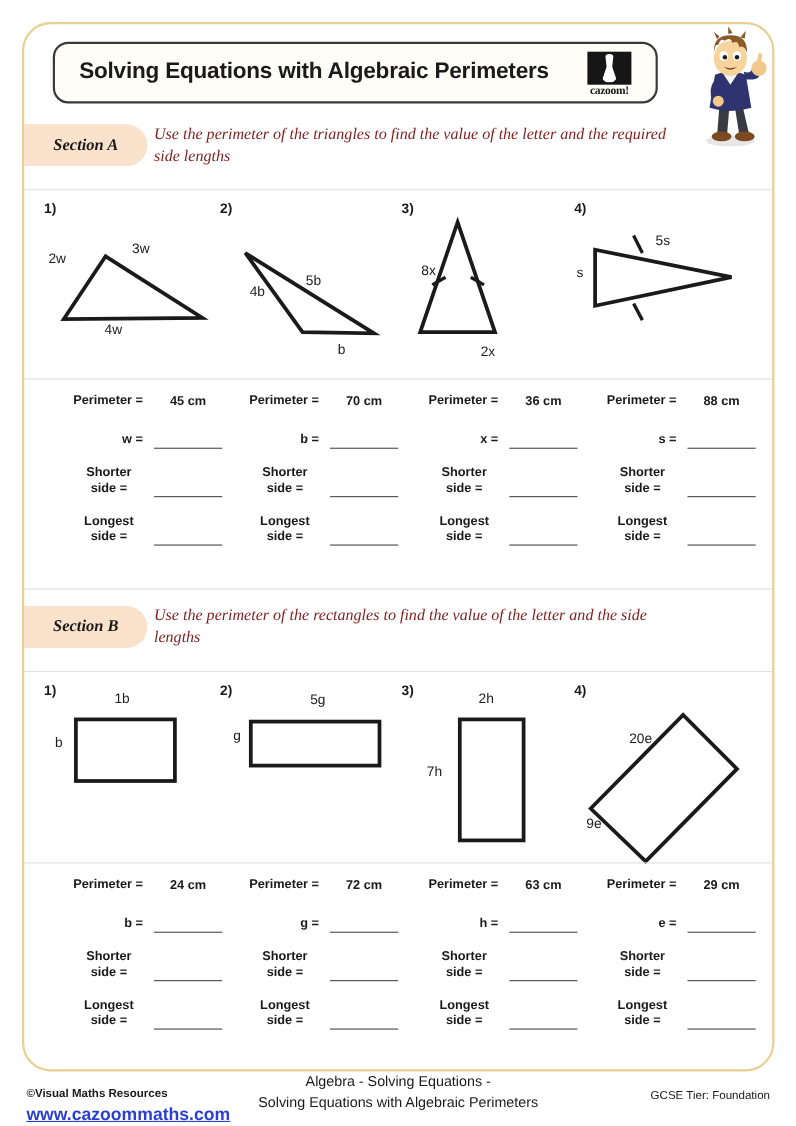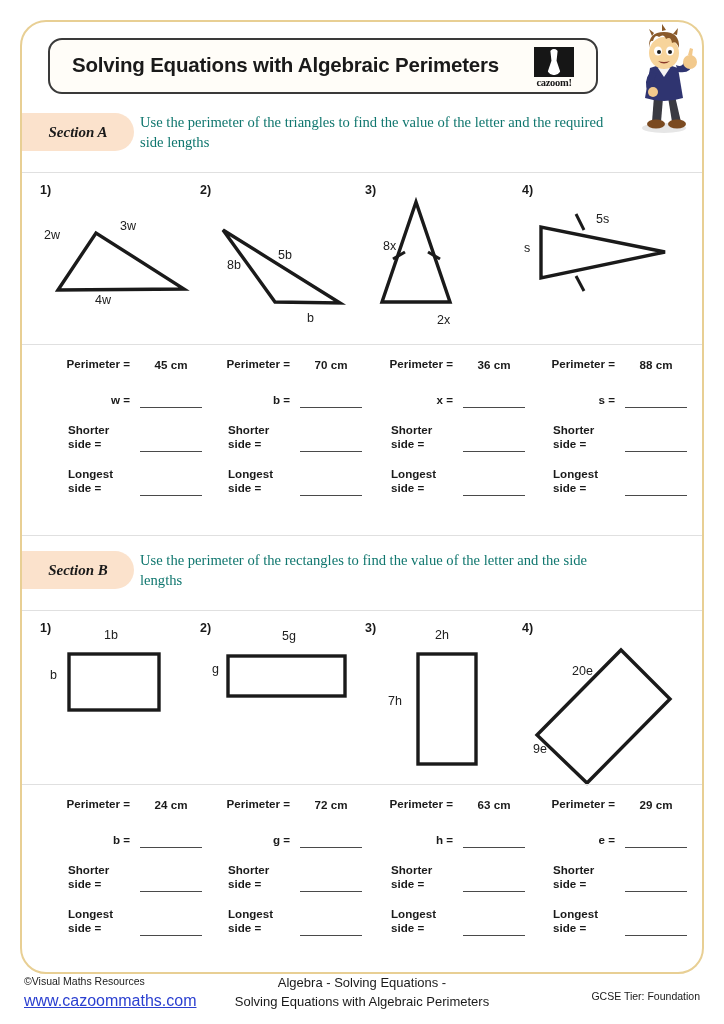--- a/index.html
+++ b/index.html
@@ -108,23 +108,24 @@
     font-weight: bold;
     font-style: italic;
     font-size: 15px;
     color: #1a1a1a;
   }
   .section-instruction {
     position: absolute;
     left: 140px;
     width: 470px;
     font-family: "Liberation Serif", serif;
+    font-style: italic;
     font-size: 14.6px;
     line-height: 1.35;
-    color: #0f766e;
+    color: #7f1d1d;
   }
 
   
   .divider {
     position: absolute;
     left: 22px;
     width: 680px;
     border-top: 1px solid #e0e0e0;
   }
 
@@ -148,39 +149,39 @@
   .ans-col { position: absolute; width: 162px; }
   .ans-row {
     position: relative;
     display: flex;
     align-items: flex-end;
     justify-content: flex-end;
     font-size: 11.6px;
     font-weight: bold;
     color: #1a1a1a;
   }
-  .ans-lbl { text-align: left; line-height: 1.25; white-space: nowrap; }
+  .ans-lbl { text-align: center; line-height: 1.25; white-space: nowrap; }
   .ans-lbl.two-line { white-space: normal; width: 62px; }
   .ans-val {
     margin-left: 10px;
     width: 62px;
     text-align: center;
     font-weight: bold;
     font-size: 11.6px;
   }
   .ans-blank {
     margin-left: 10px;
     width: 62px;
     border-bottom: 1.3px solid #4a4a4a;
     height: 13px;
   }
 
   
   .footer { position: absolute; bottom: 8px; left: 0; width: 724px; height: 44px; }
-  .foot-left { position: absolute; left: 24px; top: 2px; font-size: 10.5px; color: #1a1a1a; line-height: 1.45; }
+  .foot-left { position: absolute; left: 24px; top: 15px; font-size: 10.5px; color: #1a1a1a; line-height: 1.45; font-weight: bold; }
   .foot-link { color: #2a3fd0; text-decoration: underline; font-size: 16px; display:block; }
   .foot-center { position: absolute; left: 0; right: 0; top: 2px; text-align: center; font-size: 13px; color: #1a1a1a; line-height: 1.45; }
   .foot-right { position: absolute; right: 24px; top: 18px; font-size: 10.5px; color: #1a1a1a; }
 
   svg { display: block; overflow: visible; }
 </style>
 </head>
 <body>
 
 <div class="page-border"></div>
@@ -249,21 +250,21 @@
 </div>
 <div class="sh-label" style="left:44px;  top:228px">2w</div>
 <div class="sh-label" style="left:120px; top:219px">3w</div>
 <div class="sh-label" style="left:95px;  top:293px">4w</div>
 
 <div style="position:absolute;left:200px;top:205px;width:160px;height:115px">
   <svg width="160" height="115" viewBox="0 0 160 115">
     <polygon points="23,25 140,98 75,97" fill="none" stroke="#1a1a1a" stroke-width="3.4" stroke-linejoin="miter"></polygon>
   </svg>
 </div>
-<div class="sh-label" style="left:227px; top:258px">8b</div>
+<div class="sh-label" style="left:227px; top:258px">4b</div>
 <div class="sh-label" style="left:278px; top:248px">5b</div>
 <div class="sh-label" style="left:307px; top:311px">b</div>
 
 <div style="position:absolute;left:365px;top:190px;width:160px;height:135px">
   <svg width="160" height="135" viewBox="0 0 160 135">
     <polygon points="51,12 85,112 17,112" fill="none" stroke="#1a1a1a" stroke-width="3.4" stroke-linejoin="miter"></polygon>
     <line x1="28" y1="69" x2="40" y2="62" stroke="#1a1a1a" stroke-width="3"></line>
     <line x1="63" y1="62" x2="75" y2="69" stroke="#1a1a1a" stroke-width="3"></line>
   </svg>
 </div>

